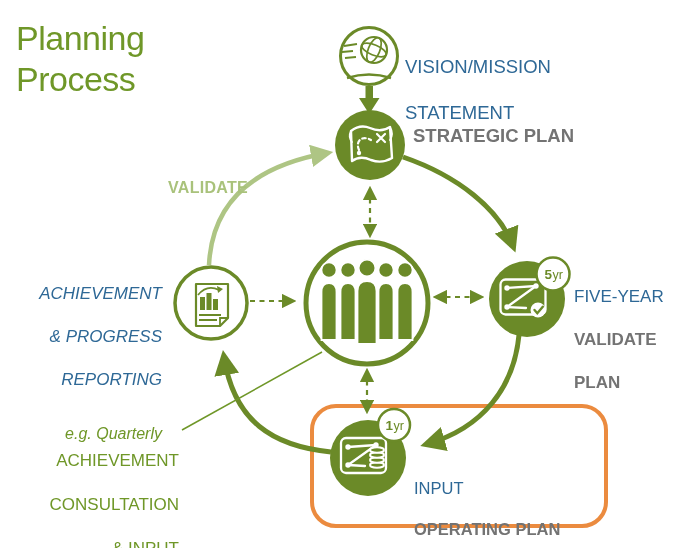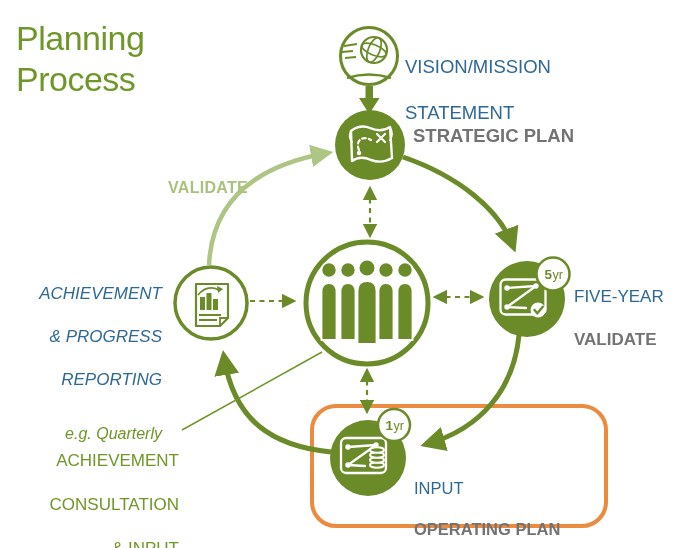--- a/index.html
+++ b/index.html
@@ -162,20 +162,21 @@
   <span class="line blue-reg">STATEMENT</span>
 </div>
 
 <div class="lbl strategic-label blue-bold">STRATEGIC PLAN</div>
 
 <div class="lbl validate">VALIDATE</div>
 
 <div class="lbl fiveyear-label">
   <span class="line blue-reg">FIVE-YEAR</span>
   <span class="line blue-bold">VALIDATE</span>
+  <span class="line blue-bold">PLAN</span>
 </div>
 
 <div class="lbl annual-label">
   <span class="line blue-reg">INPUT</span>
   <span class="line blue-bold">OPERATING PLAN</span>
   
 </div>
 
 <div class="lbl achv">
   <span class="line blue-reg">ACHIEVEMENT</span>

